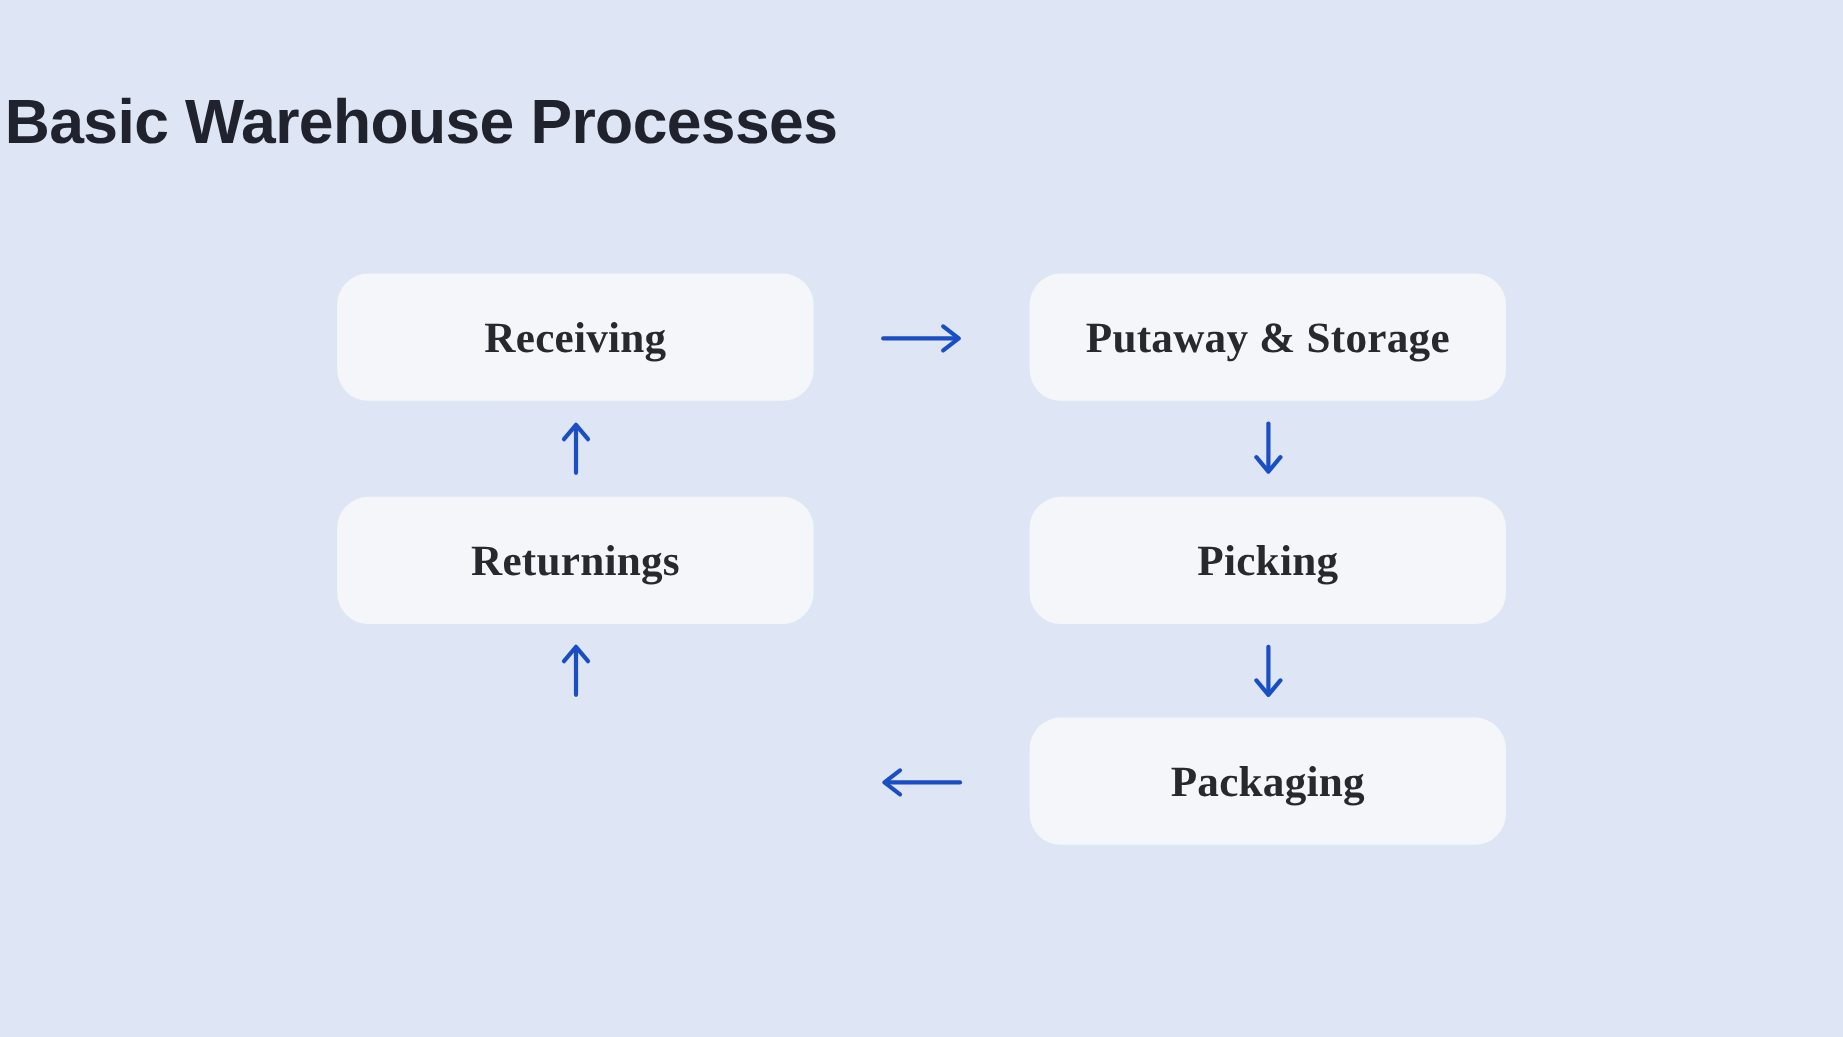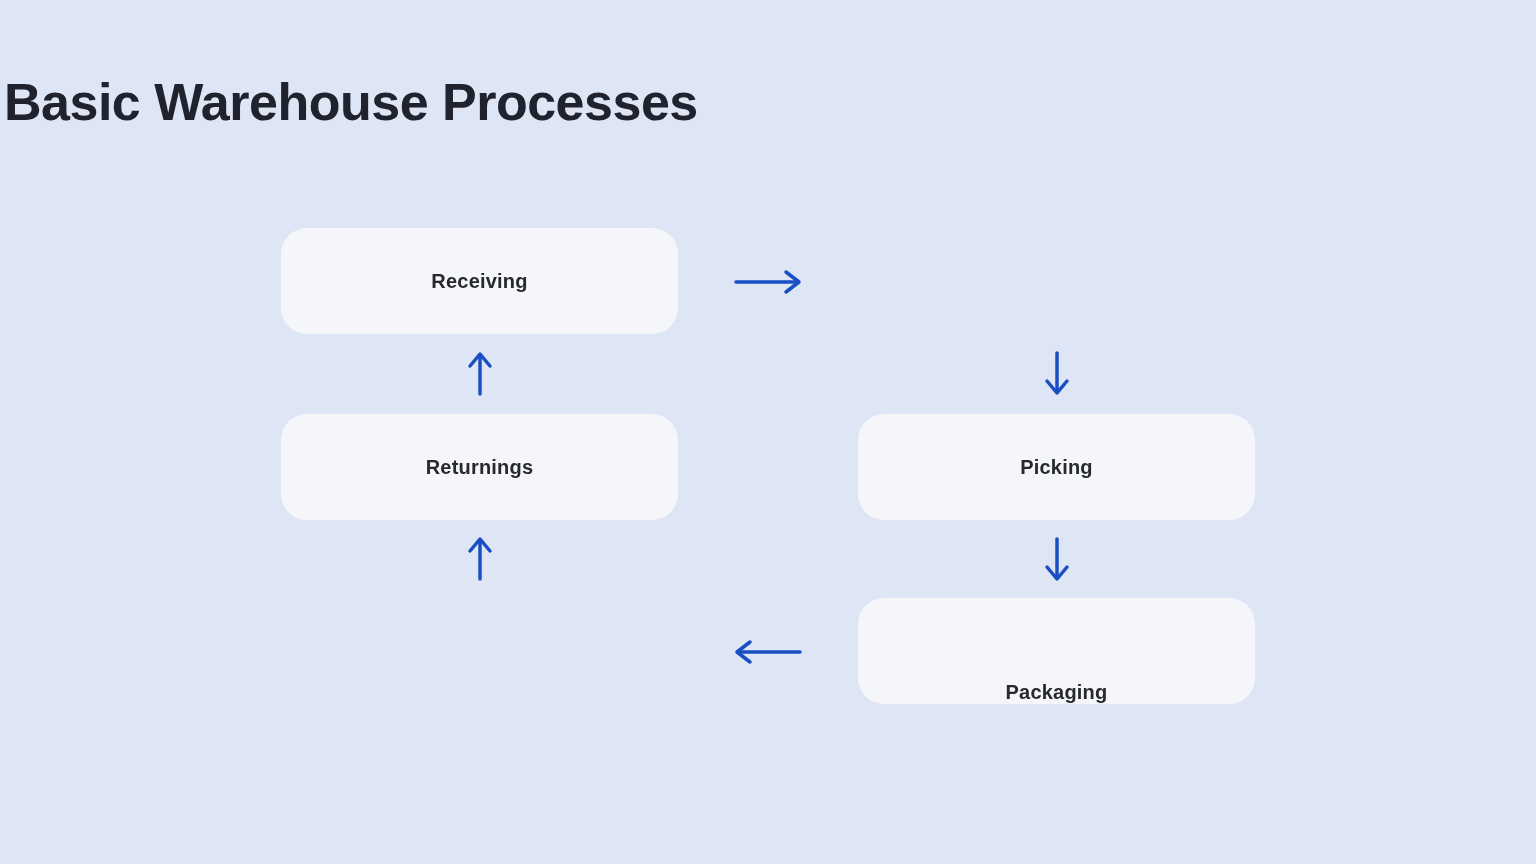--- a/index.html
+++ b/index.html
@@ -33,31 +33,32 @@
     position: absolute;
     width: 397px;
     height: 106px;
     background: #f4f6fa;
     border-radius: 26px;
     display: flex;
     align-items: center;
     justify-content: center;
   }
   .node-label {
-    font-size: 20px;
+    font-size: 36px;
     font-weight: 700;
     color: #27292f;
     letter-spacing: 0.2px;
+    font-family: Liberation Serif, serif;
   }
   .pos-receiving   { left: 281px;  top: 228px; }
   .pos-putaway     { left: 858px;  top: 228px; }
   .pos-returnings  { left: 281px;  top: 414px; }
   .pos-picking     { left: 858px;  top: 414px; }
   .pos-delivery    { left: 281px;  top: 598px; }
-  .pos-packaging   { left: 858px;  top: 598px; align-items: flex-end; }
+  .pos-packaging   { left: 858px;  top: 598px; }
   .arrow {
     position: absolute;
     display: block;
   }
   .arrow-right  { left: 733px;  top: 268px; }
   .arrow-down-1 { left: 1043px; top: 350px; }
   .arrow-up-1   { left: 466px;  top: 349px; }
   .arrow-down-2 { left: 1043px; top: 536px; }
   .arrow-up-2   { left: 466px;  top: 534px; }
   .arrow-left   { left: 731px;  top: 638px; }
@@ -73,20 +74,23 @@
 <body>
 
 <div class="canvas">
 
   <h1 class="title">Basic Warehouse Processes</h1>
 
   <div class="node pos-receiving">
     <span class="node-label">Receiving</span>
   </div>
 
+  <div class="node pos-putaway">
+    <span class="node-label">Putaway &amp; Storage</span>
+  </div>
 
   <div class="node pos-picking">
     <span class="node-label">Picking</span>
   </div>
 
   <div class="node pos-returnings">
     <span class="node-label">Returnings</span>
   </div>
 
 

